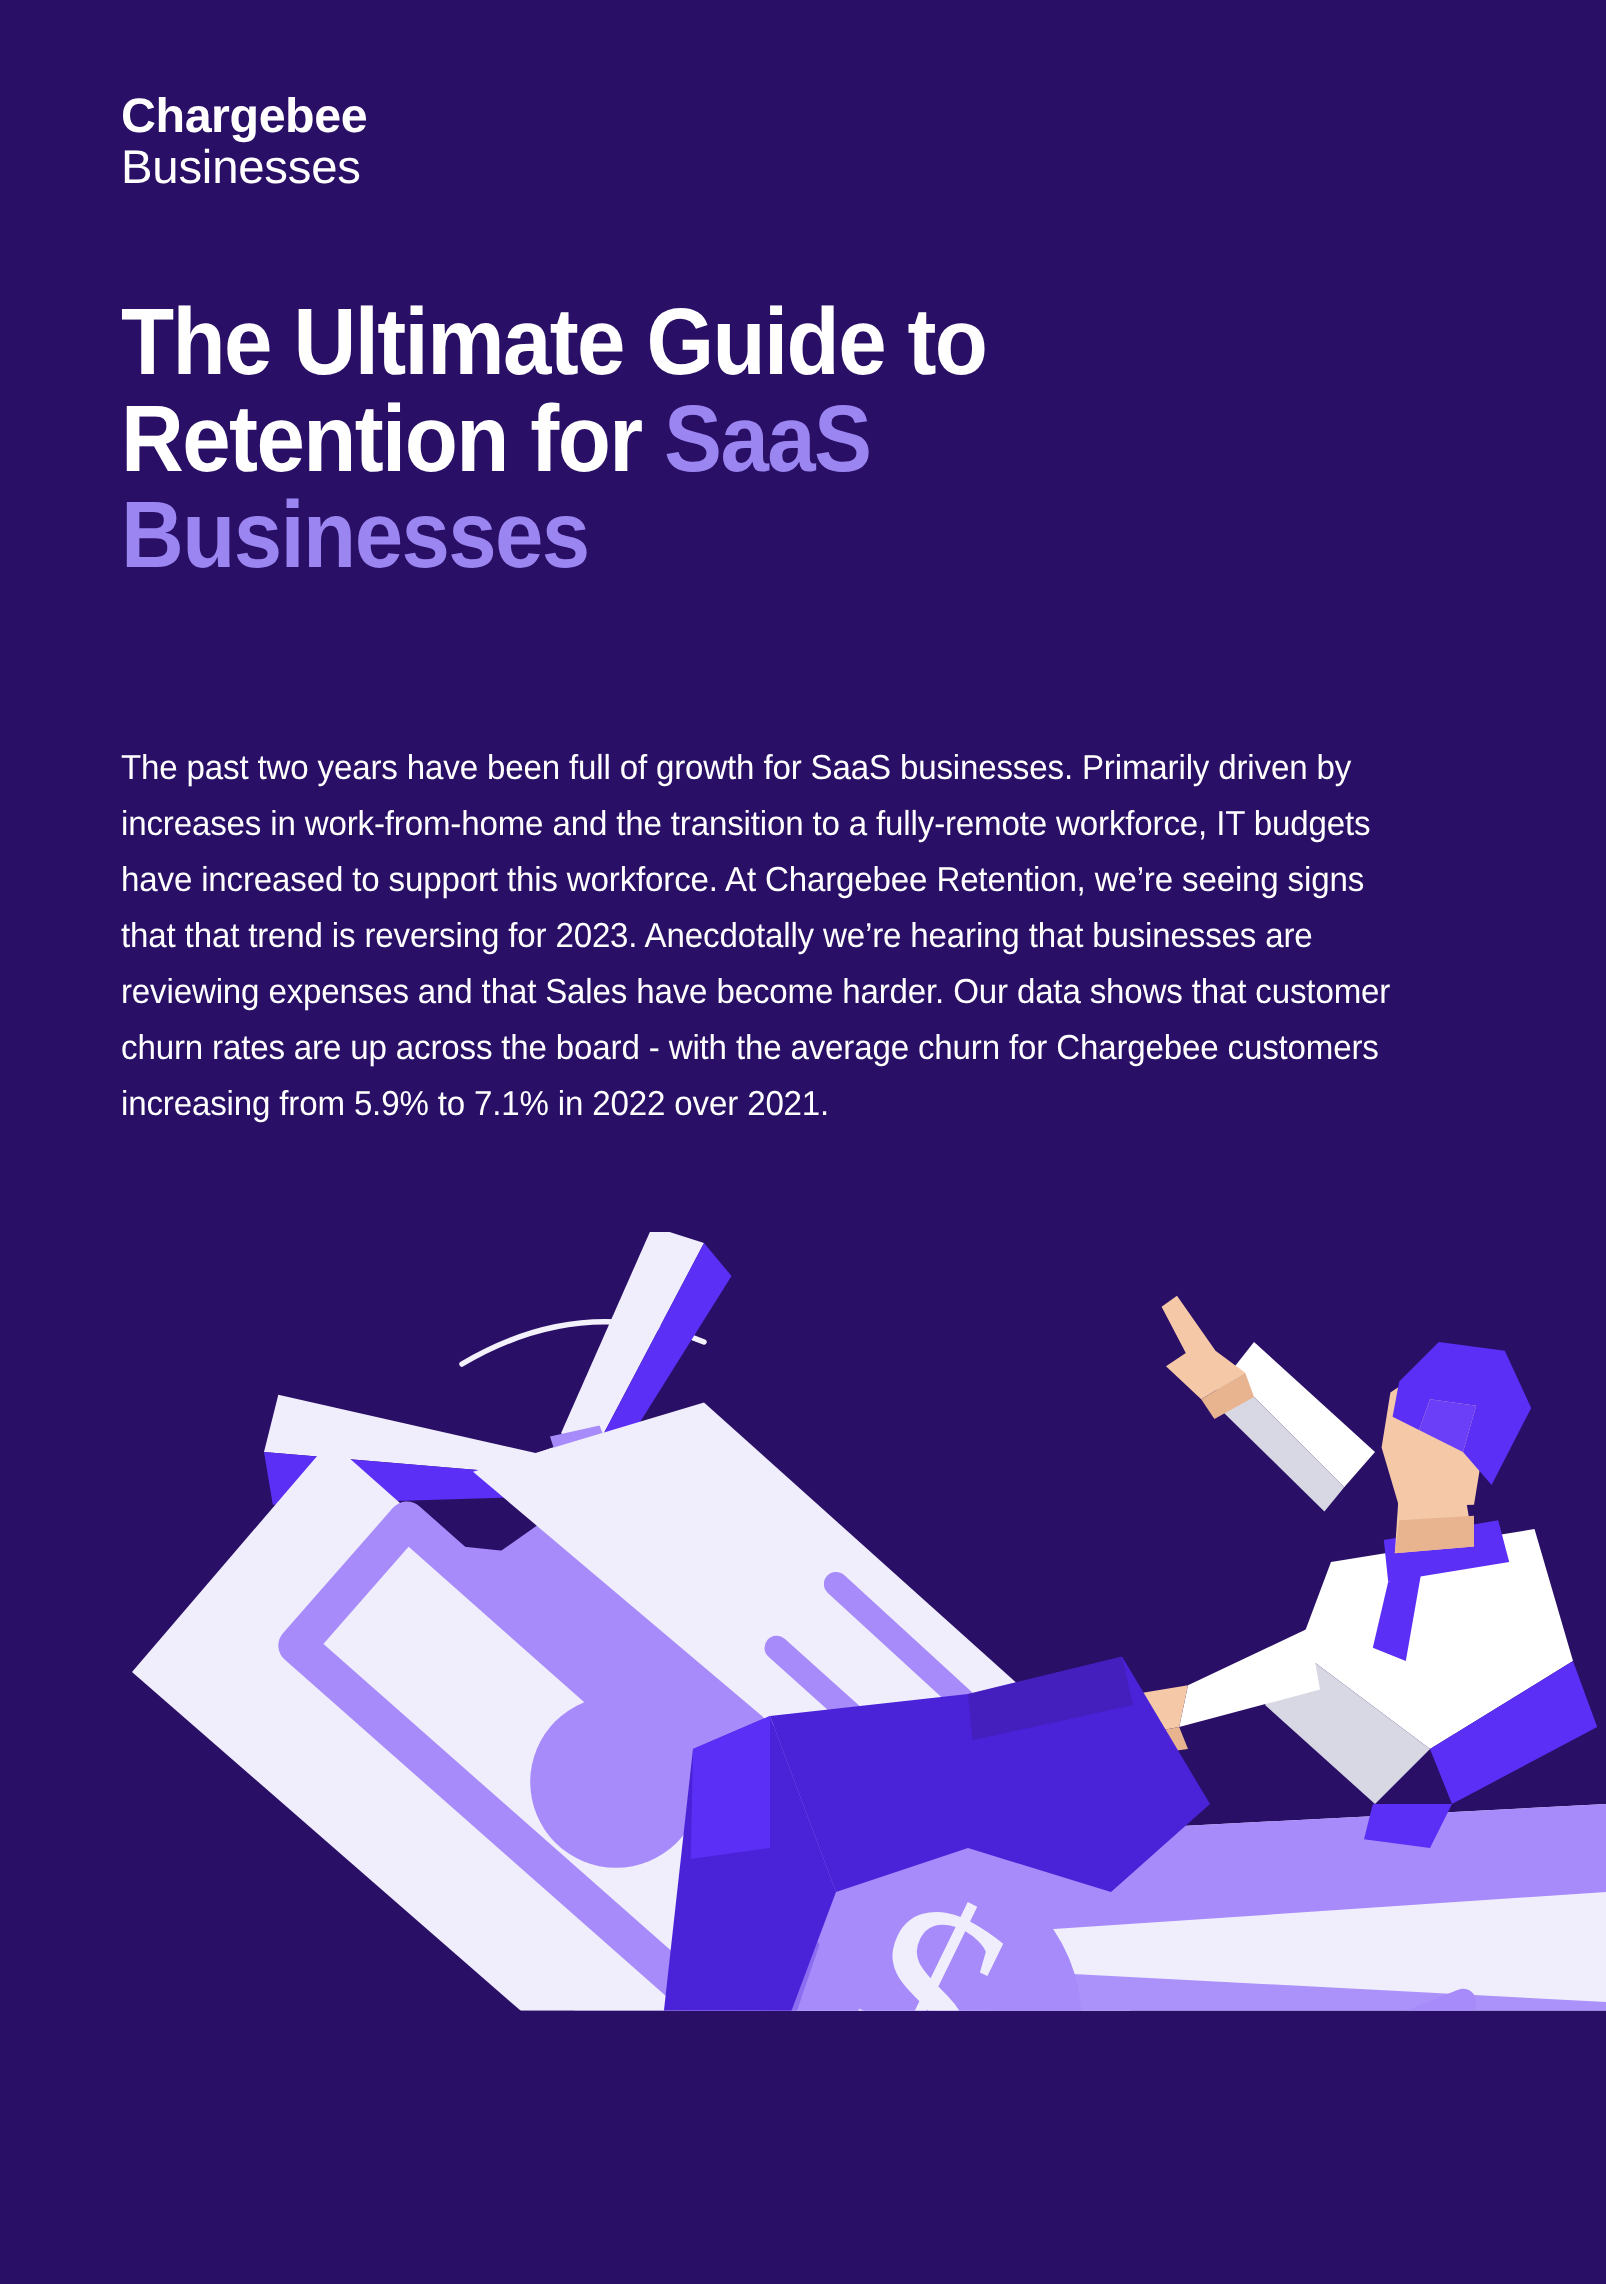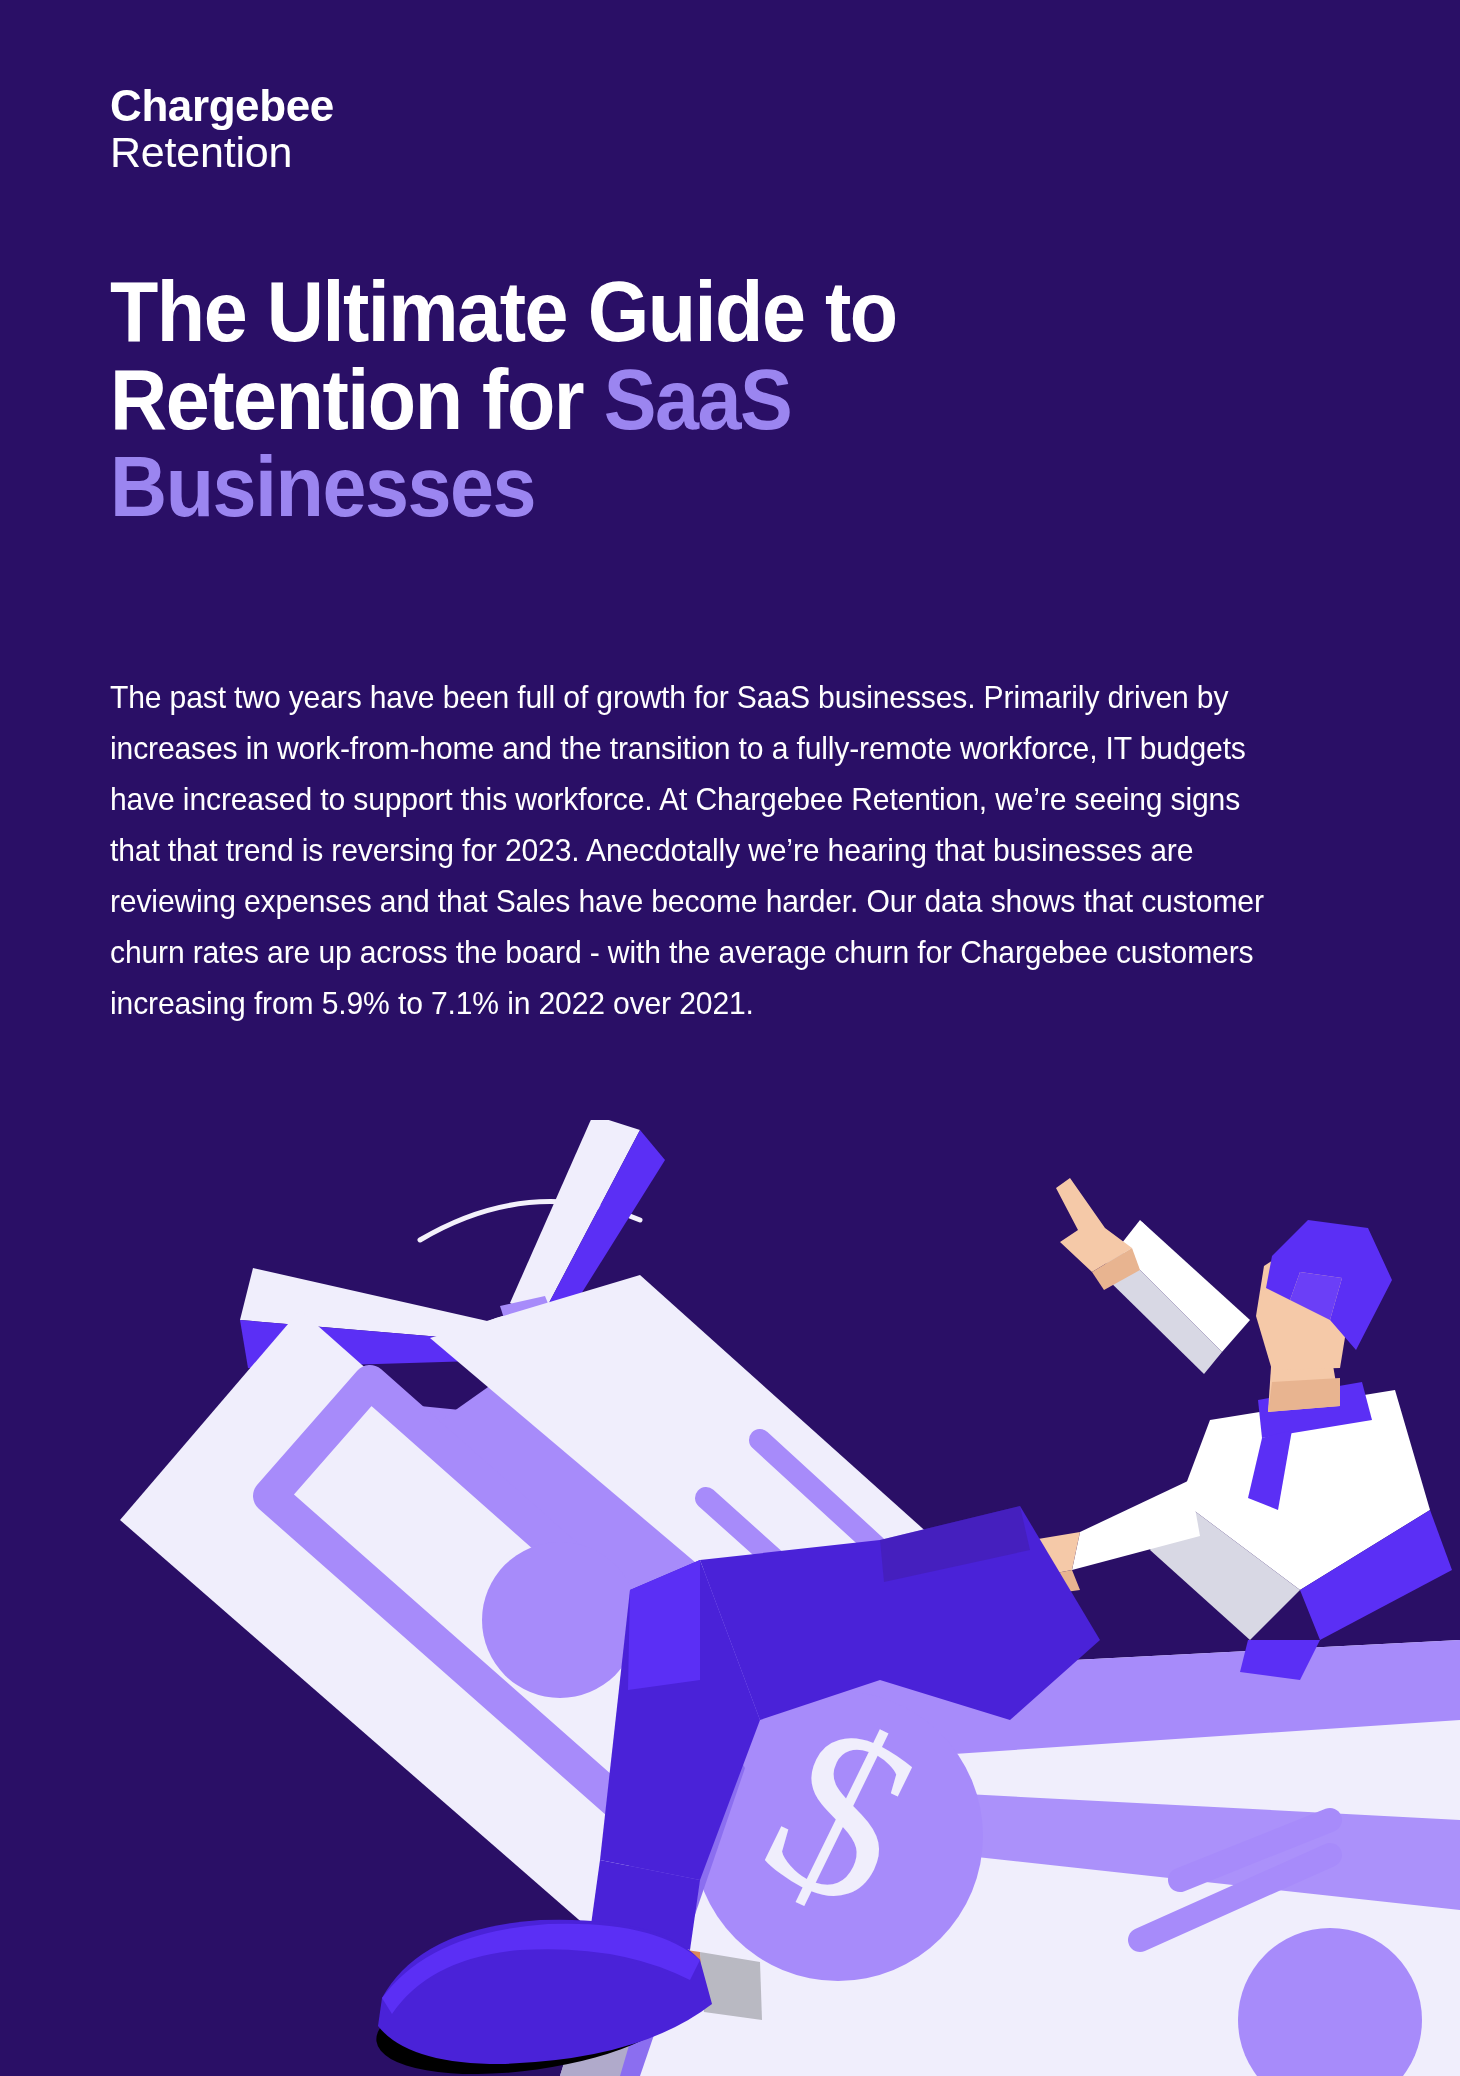--- a/index.html
+++ b/index.html
@@ -3,21 +3,21 @@
 <meta charset="utf-8">
 <style>
   html, body {
     margin: 0;
     padding: 0;
     background: #2a0f66;
   }
   .page {
     position: relative;
     width: 1460px;
-    height: 2076px;
+    height: 1828px;
     background: #2a0f66;
     overflow: hidden;
     font-family: "Liberation Sans", sans-serif;
   }
 
   
   .logo {
     position: absolute;
     left: 110px;
     top: 82px;
@@ -81,21 +81,21 @@
   }
   .illustration svg { display: block; width: 100%; height: 100%; }
 </style>
 </head>
 <body>
 
 <div class="page">
 
   <div class="logo">
     <span class="logo-brand">Chargebee</span>
-    <span class="logo-product">Retention</span>
+    <span class="logo-product">Businesses</span>
   </div>
 
   <h1 class="headline"><span>The Ultimate Guide to Retention for </span><span class="accent">SaaS Businesses</span></h1>
 
   <p class="body-copy">The past two years have been full of growth for SaaS businesses. Primarily driven by increases in work-from-home and the transition to a fully-remote workforce, IT budgets have increased to support this workforce. At Chargebee Retention, we’re seeing signs that that trend is reversing for 2023. Anecdotally we’re hearing that businesses are reviewing expenses and that Sales have become harder. Our data shows that customer churn rates are up across the board - with the average churn for Chargebee customers increasing from 5.9% to 7.1% in 2022 over 2021.</p>
 
   <div class="illustration">
     <svg viewBox="0 0 1460 956" xmlns="http://www.w3.org/2000/svg" aria-hidden="true">
       <defs>
         <clipPath id="pageclip">

